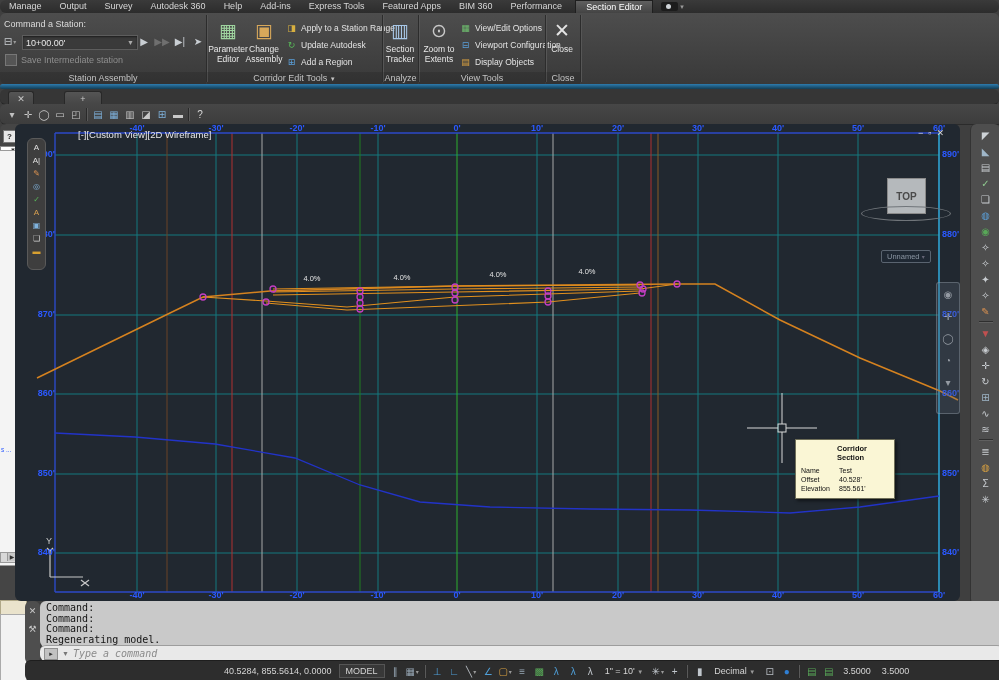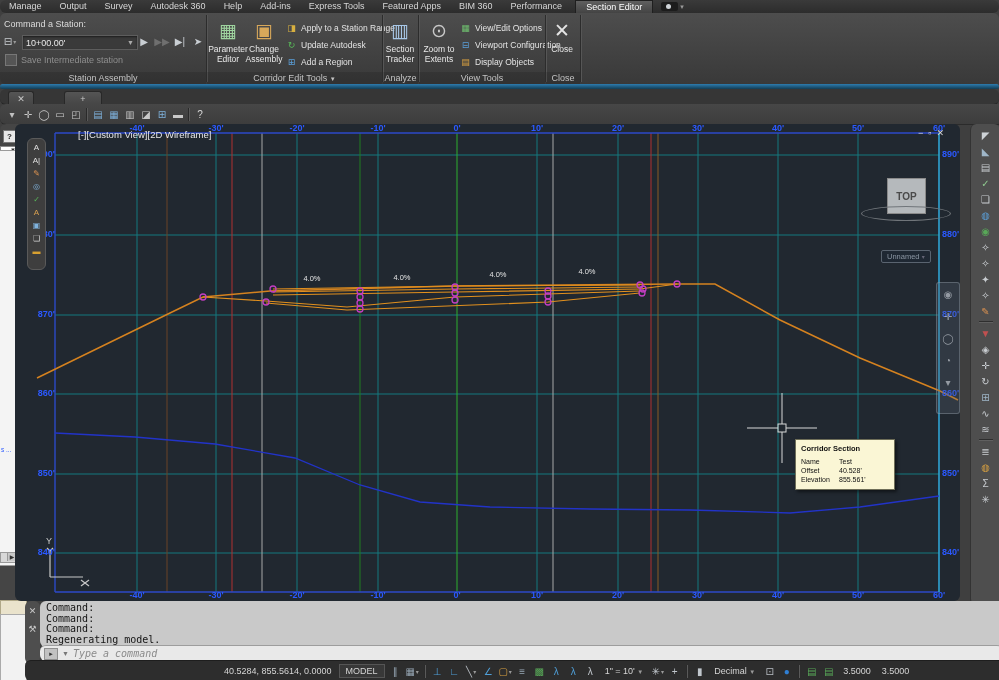--- a/index.html
+++ b/index.html
@@ -76,21 +76,21 @@
   .vc-ring{position:absolute;left:846px;top:82px;width:88px;height:13px;border:1px solid #70757a;border-radius:50%;}
   .vp-name{position:absolute;left:866px;top:126px;padding:1px 5px;background:#1f2833;border:1px solid #5a6470;
     border-radius:2px;color:#8a95a2;font-size:7.5px;}
   .vp-name .dd{font-size:6px;color:#667;}
   .navbar{position:absolute;left:921px;top:158px;width:22px;height:126px;background:rgba(95,105,118,.28);
     border:1px solid rgba(170,180,190,.35);border-radius:3px;display:flex;flex-direction:column;align-items:center;
     padding-top:4px;gap:8px;}
   .navbar .icon{width:14px;height:14px;font-size:10px;color:rgba(215,220,226,.6);}
   .tooltip{position:absolute;left:780px;top:315px;width:88px;background:#faf6d5;border:1px solid #6e6e58;
     box-shadow:2px 2px 3px rgba(0,0,0,.5);color:#111;padding:4px 5px 5px 5px;}
-  .tooltip .tt-title{font-weight:bold;font-size:7.5px;margin-bottom:4px;}
+  .tooltip .tt-title{font-weight:bold;font-size:7.5px;margin-bottom:4px;margin-left:36px;}
   .tooltip .tt-row{display:flex;font-size:7px;line-height:9px;}
   .tooltip .tt-row .k{width:38px;}
 
   
   .annbar{left:27px;top:138px;width:17px;height:128px;background:#3e3e3e;border:1px solid #5a5a5a;
     display:flex;flex-direction:column;align-items:center;padding-top:2px;gap:1px;}
   .annbar .icon{width:14px;height:12px;font-size:8px;}
 
   
   .rightbar{left:970px;top:124px;width:29px;height:477px;background:#4e4e4e;border-left:1px solid #333;

